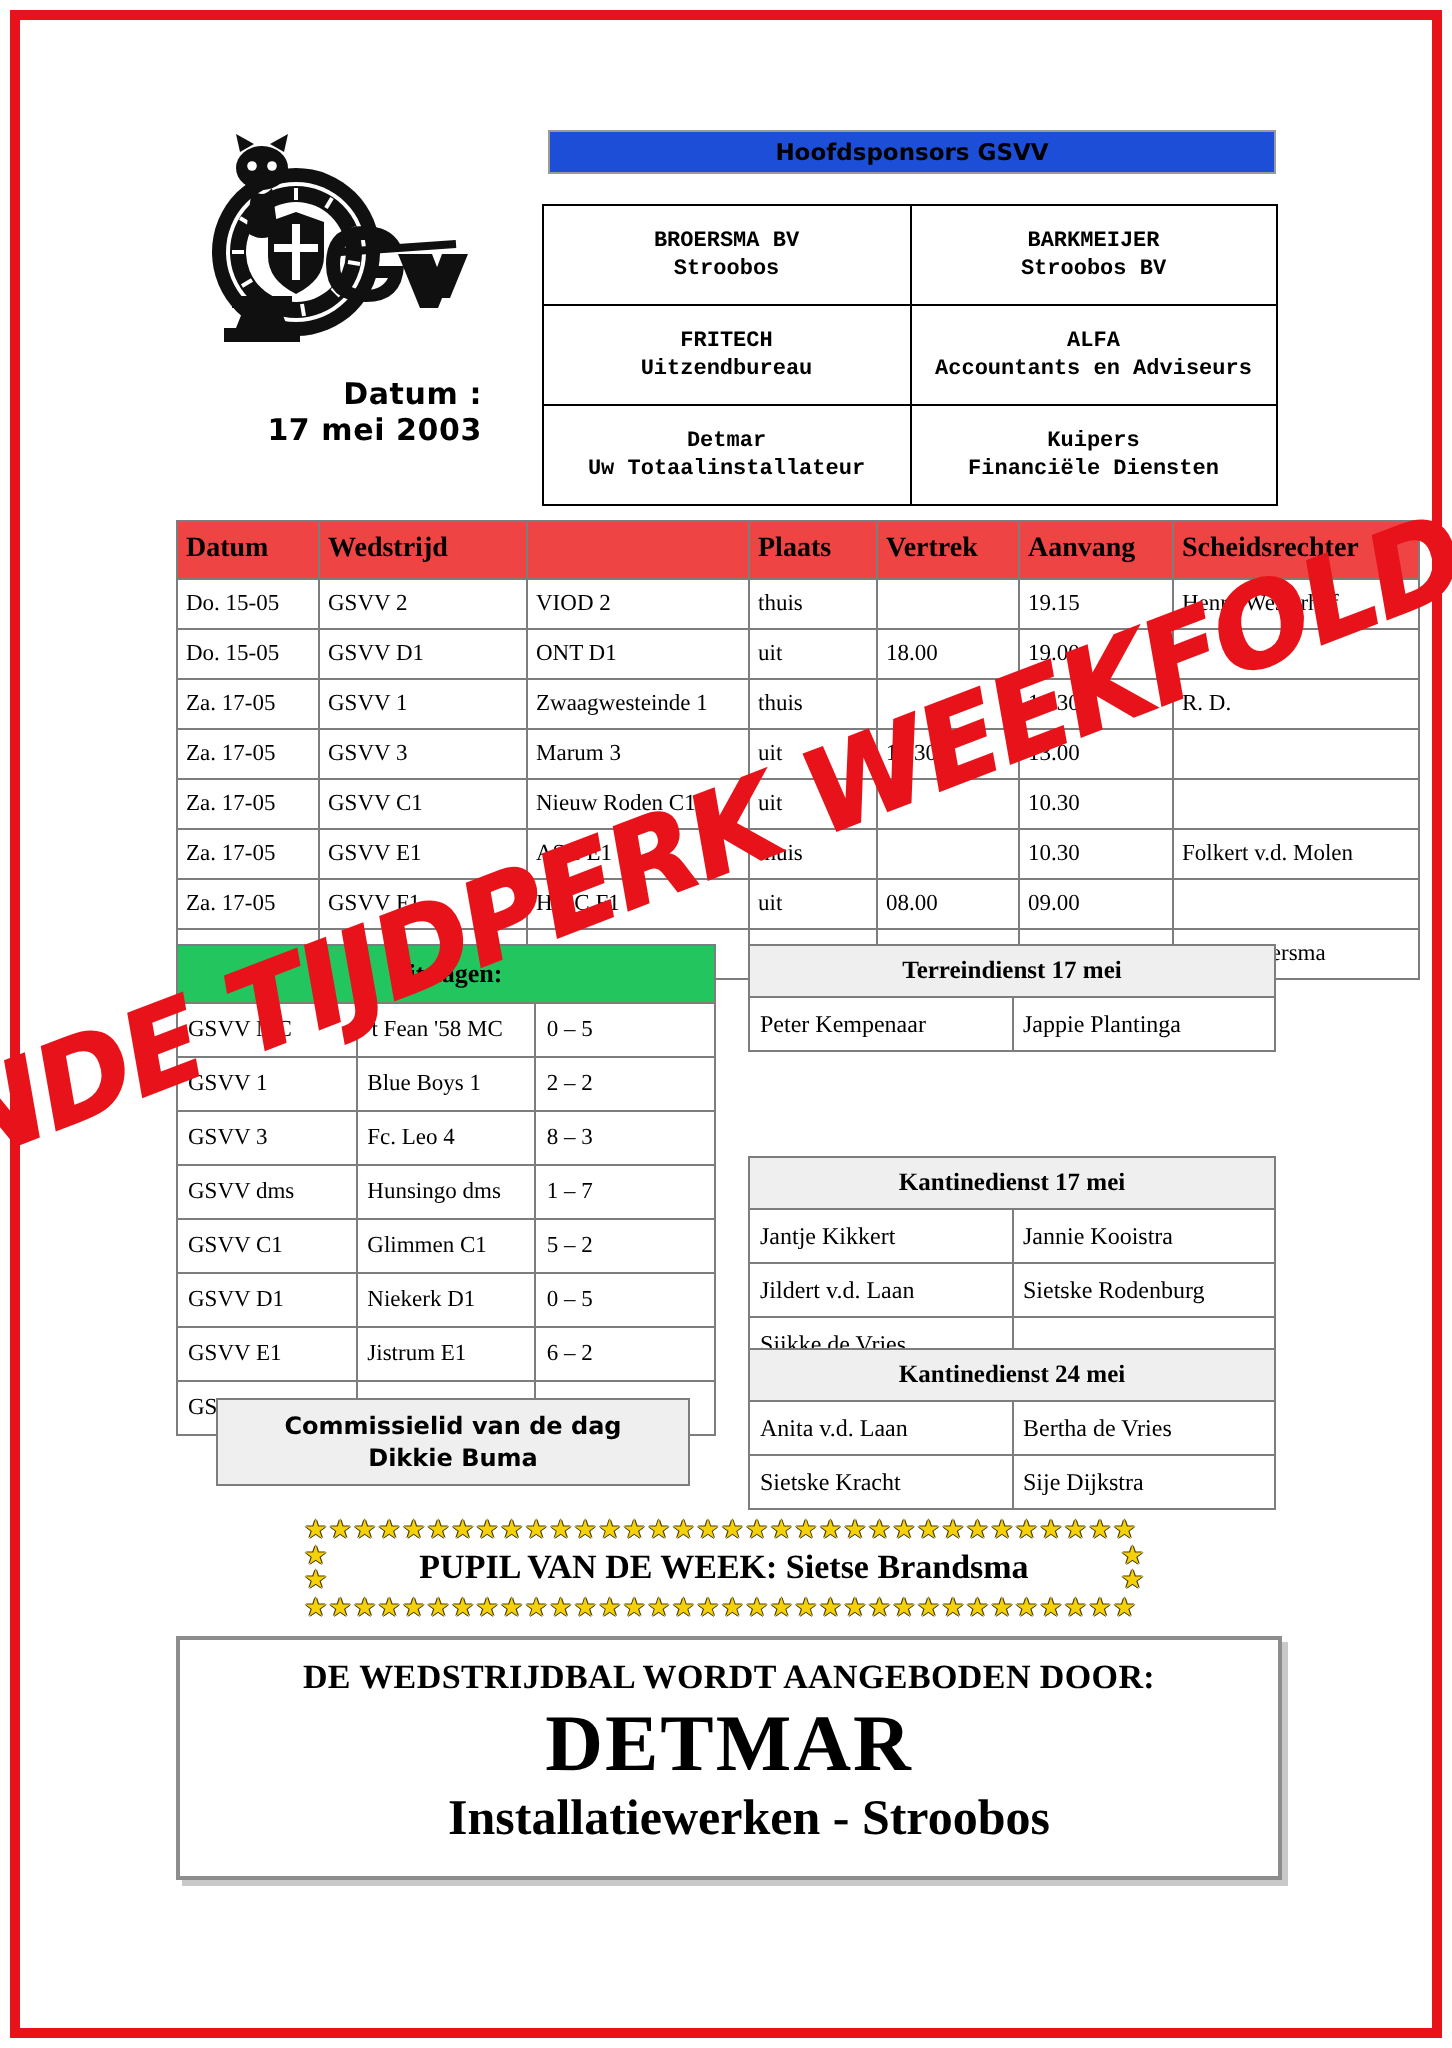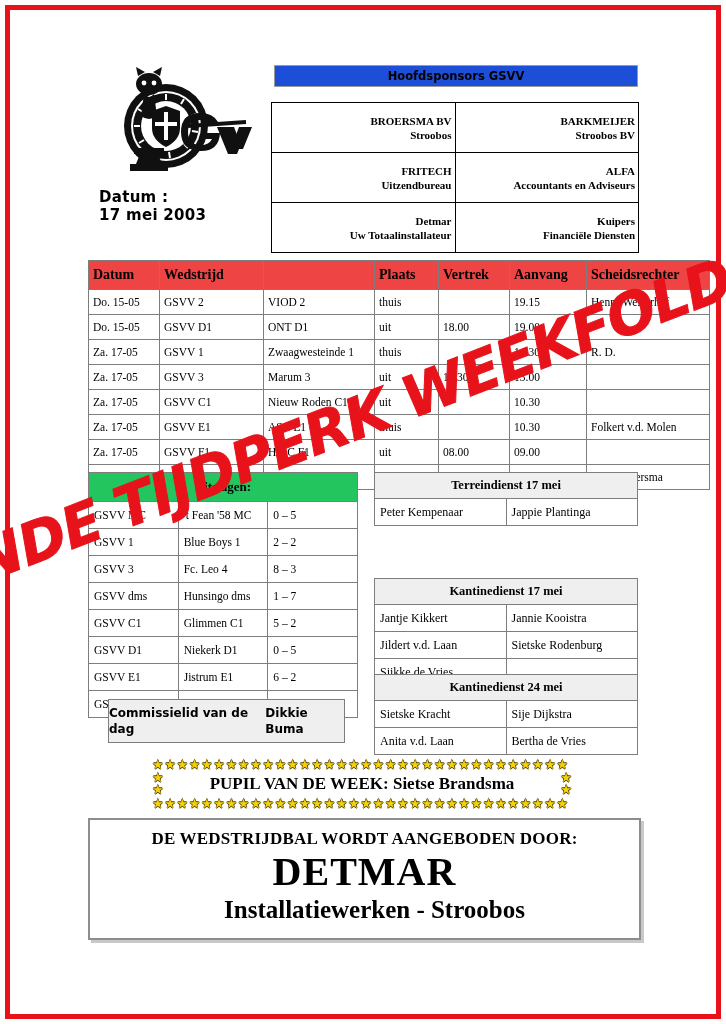--- a/index.html
+++ b/index.html
@@ -34,23 +34,23 @@
   }
 
   
   #header-area {
     position: absolute;
     left: 0; top: 0; width: 726px; height: 250px;
   }
 
   #club-block {
     position: absolute;
-    left: 99px; top: 64px;
+    left: 81px; top: 64px;
     width: 160px;
-    text-align: left;
+    text-align: right;
   }
   #logo-wrap {
     width: 150px; height: 112px;
     margin: 0 auto;
     position: relative;
   }
   #date-block {
     margin-top: 12px;
     font-family: "DejaVu Sans", sans-serif;
     font-weight: bold;
@@ -75,23 +75,23 @@
   #sponsor-table {
     position: absolute;
     left: 271px; top: 102px;
     width: 368px;
     border-collapse: collapse;
     table-layout: fixed;
   }
   #sponsor-table td {
     border: 1px solid #000;
     height: 45px;
-    text-align: right;
+    text-align: center;
     vertical-align: middle;
-    font-family: Liberation Serif, serif;
+    font-family: Liberation Mono, monospace;
     font-weight: bold;
     font-size: 11px;
     line-height: 14px;
     padding: 2px 3px;
   }
   .sp-l1 { display: block; }
   .sp-l2 { display: block; }
 
   
   #schedule {
@@ -187,20 +187,21 @@
 
   
   #commissielid {
     position: absolute;
     left: 108px; top: 699px;
     width: 237px; height: 44px;
     background: #efefef;
     border: 1px solid #7d7d7d;
     box-sizing: border-box;
     display: flex;
+    flex-direction: column;
     align-items: center;
     justify-content: center;
     font-family: "DejaVu Sans", serif;
     font-weight: bold;
     font-size: 12px;
     line-height: 16px;
   }
 
   
   #pupil {
@@ -561,26 +562,26 @@
   </table>
 
   <table class="duty" id="duty-kantine-24">
     <thead>
       <tr>
         <th colspan="2">Kantinedienst 24 mei</th>
       </tr>
     </thead>
     <tbody>
       <tr>
+        <td>Anita v.d. Laan</td>
+        <td>Bertha de Vries</td>
+      </tr>
+      <tr>
         <td>Sietske Kracht</td>
         <td>Sije Dijkstra</td>
-      </tr>
-      <tr>
-        <td>Anita v.d. Laan</td>
-        <td>Bertha de Vries</td>
       </tr>
     </tbody>
   </table>
 
   <div id="commissielid">
     <div>Commissielid van de dag</div>
     <div>Dikkie Buma</div>
   </div>
 
   <div id="pupil">

